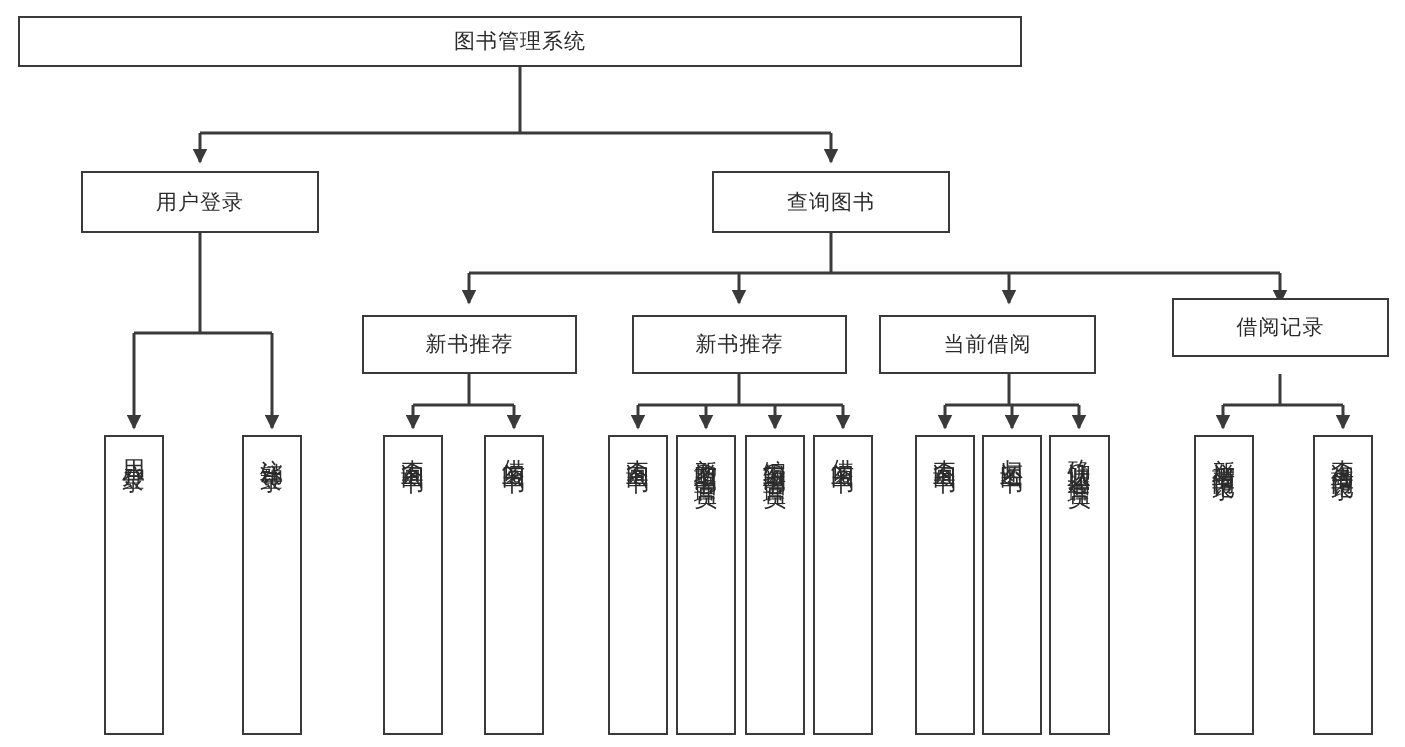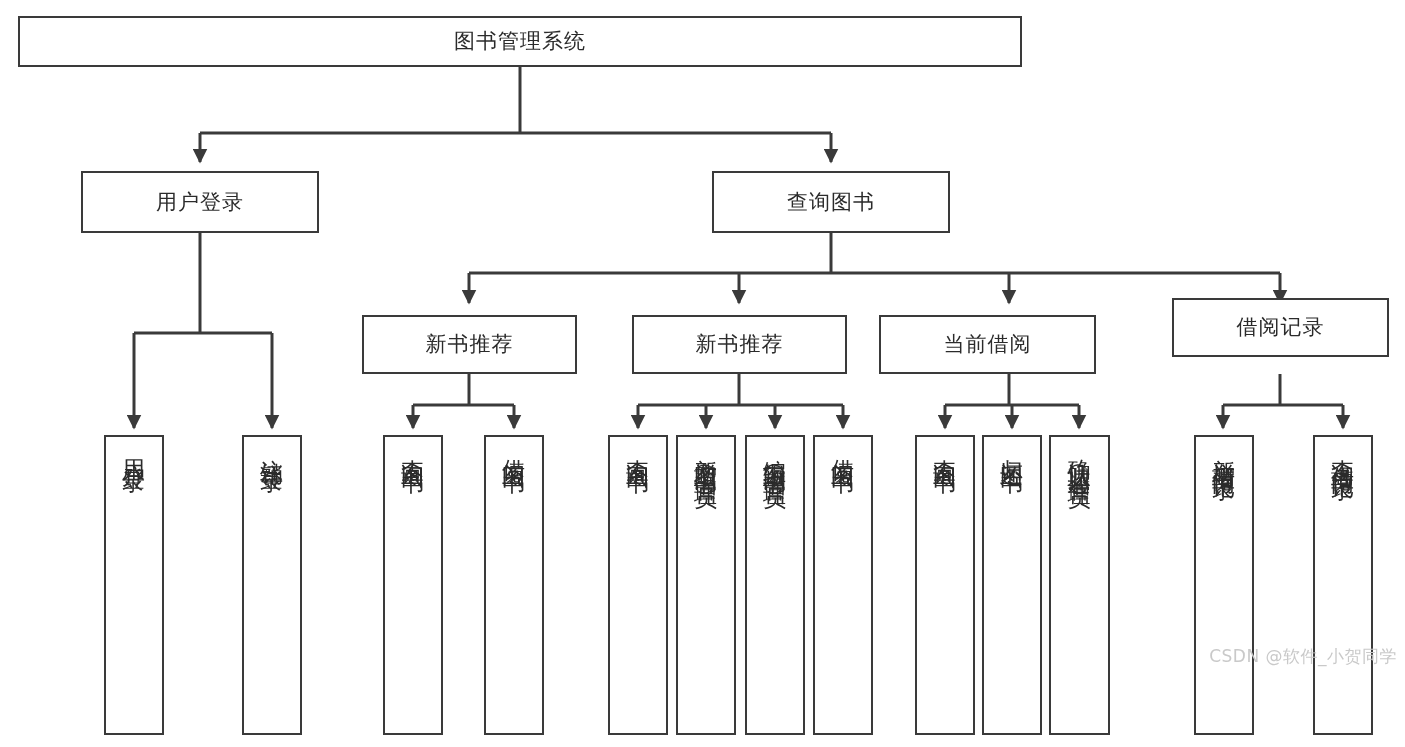--- a/index.html
+++ b/index.html
@@ -170,15 +170,14 @@
     <span class="label">确认归还（管理员）</span>
   </div>
 
   <div class="node leaf" style="left:1194px;top:435px;width:60px;height:300px;">
     <span class="label">新增借阅记录</span>
   </div>
   <div class="node leaf" style="left:1313px;top:435px;width:60px;height:300px;">
     <span class="label">查询借阅记录</span>
   </div>
 
-  <div id="watermark">CSDN @软件_小贺同学</div>
 
 </div>
 
 </body></html>

